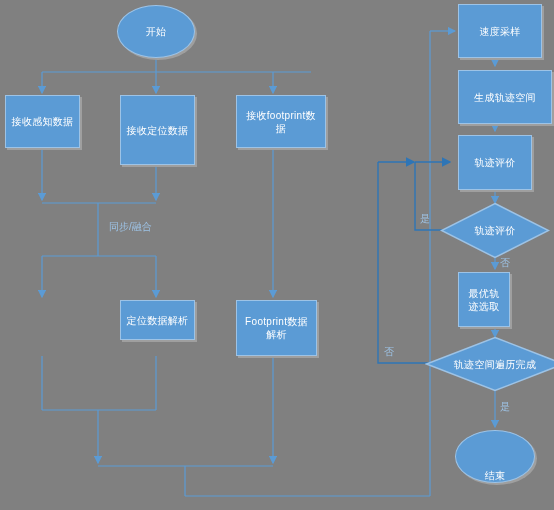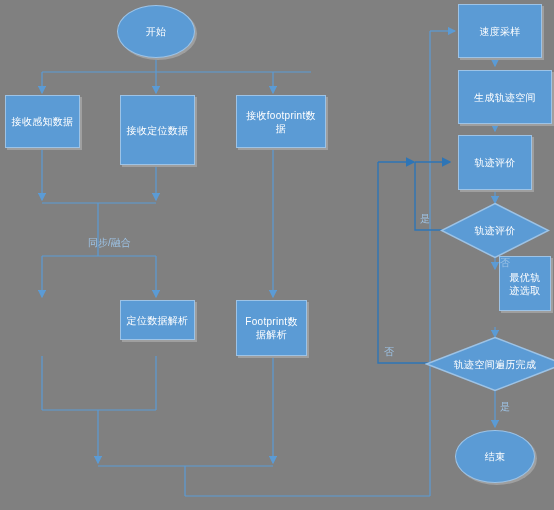--- a/index.html
+++ b/index.html
@@ -129,21 +129,21 @@
 
   <div class="node proc" style="left:236px;top:95px;width:90px;height:53px;">
     <span class="lbl">接收footprint数据</span>
   </div>
 
 
   <div class="node proc" style="left:120px;top:300px;width:75px;height:40px;">
     <span class="lbl">定位数据解析</span>
   </div>
 
-  <div class="node proc" style="left:236px;top:300px;width:71px;height:56px;">
+  <div class="node proc" style="left:236px;top:300px;width:81px;height:56px;">
     <span class="lbl">Footprint数据解析</span>
   </div>
 
   <div class="node proc" style="left:458px;top:4px;width:84px;height:54px;">
     <span class="lbl">速度采样</span>
   </div>
 
   <div class="node proc" style="left:458px;top:70px;width:94px;height:54px;">
     <span class="lbl">生成轨迹空间</span>
   </div>
@@ -152,36 +152,36 @@
     <span class="lbl">轨迹评价</span>
   </div>
 
   <div class="node dia" style="left:440px;top:202px;width:110px;height:57px;">
     <svg class="dshape" viewBox="0 0 110 57" preserveAspectRatio="none">
       <polygon points="55,1.5 108.5,28.5 55,55.5 1.5,28.5" fill="#5B9BD5" stroke="#9DC3E6" stroke-width="1.5"></polygon>
     </svg>
     <span class="lbl">轨迹评价</span>
   </div>
 
-  <div class="node proc" style="left:458px;top:256px;width:52px;height:55px;margin-left:41px;">
+  <div class="node proc" style="left:458px;top:272px;width:52px;height:55px;">
     <span class="lbl">最优轨迹选取</span>
   </div>
 
   <div class="node dia" style="left:425px;top:336px;width:140px;height:56px;">
     <svg class="dshape" viewBox="0 0 140 56" preserveAspectRatio="none">
       <polygon points="70,1.5 138.5,28 70,54.5 1.5,28" fill="#5B9BD5" stroke="#9DC3E6" stroke-width="1.5"></polygon>
     </svg>
     <span class="lbl">轨迹空间遍历完成</span>
   </div>
 
-  <div class="node term" style="left:455px;top:430px;width:80px;height:53px;">
+  <div class="node term" style="left:455px;top:430px;width:80px;height:53px;align-items:flex-end;">
     <span class="lbl">结束</span>
   </div>
 
-  <span class="edge-label" style="left:88px;top:220px;margin-top:16px;">同步/融合</span>
+  <span class="edge-label" style="left:109px;top:220px;">同步/融合</span>
 
   <span class="edge-label" style="left:420px;top:212px;">是</span>
 
   <span class="edge-label" style="left:500px;top:256px;">否</span>
 
   <span class="edge-label" style="left:384px;top:345px;">否</span>
 
   <span class="edge-label" style="left:500px;top:400px;">是</span>
 
 </div>

